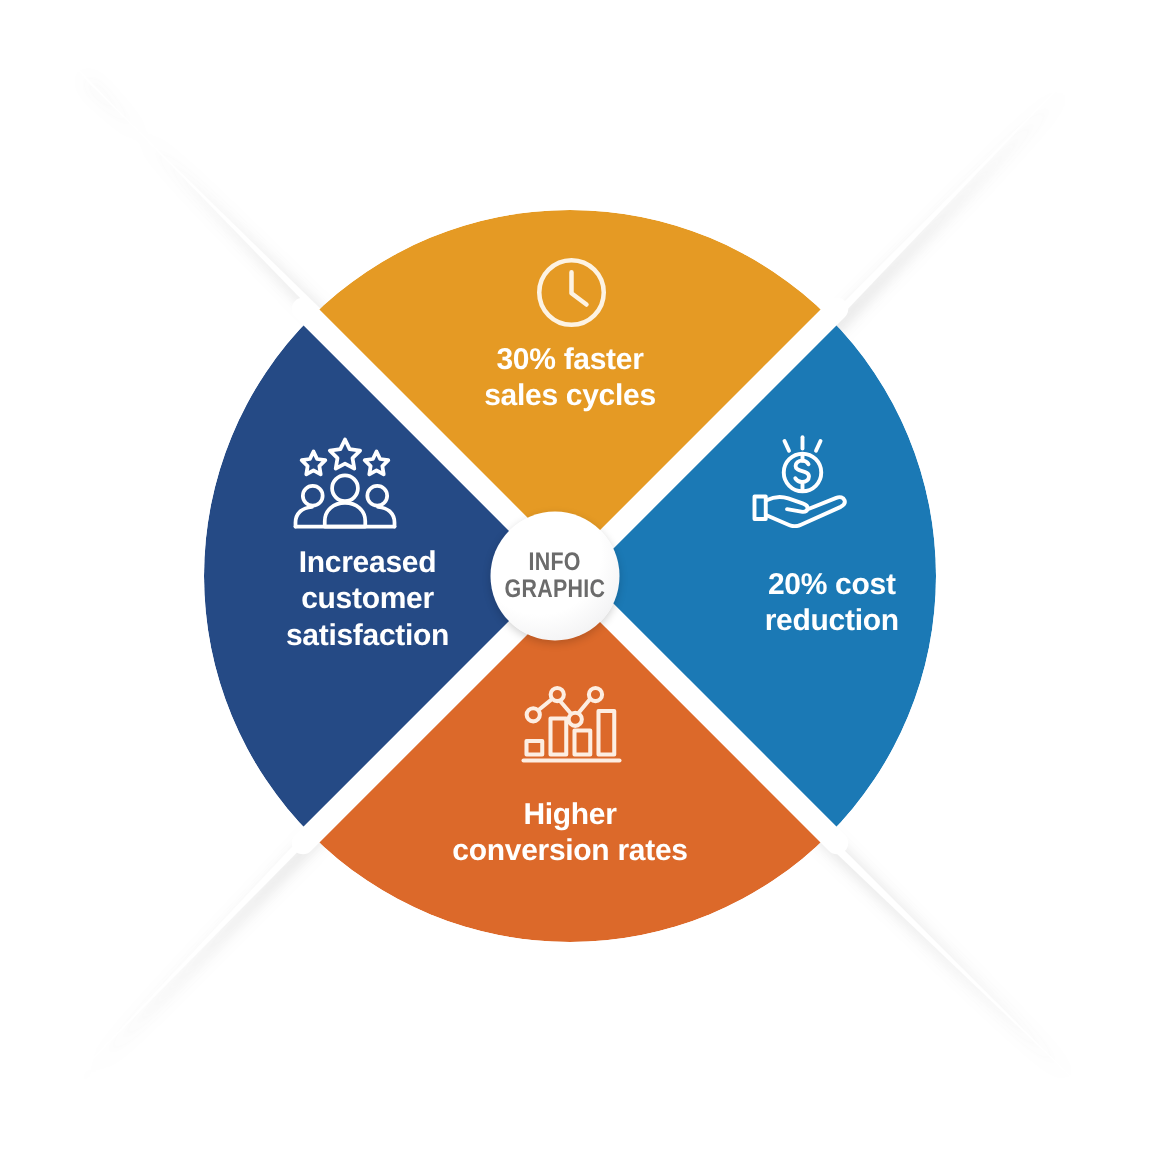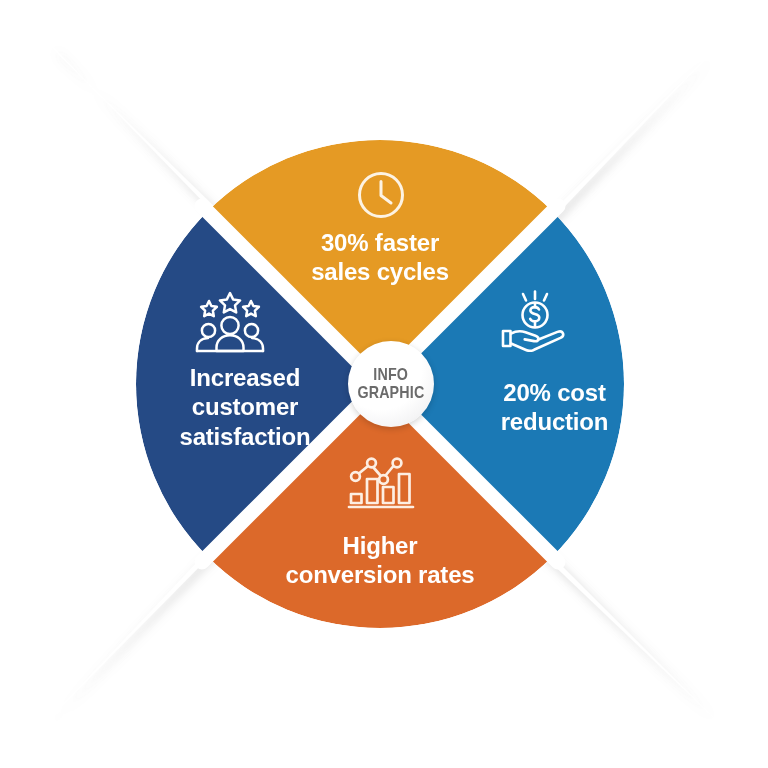--- a/index.html
+++ b/index.html
@@ -30,42 +30,42 @@
     width: 488px;
     height: 488px;
   }
 
   
   .quad-label {
     position: absolute;
     text-align: center;
     color: #ffffff;
     font-weight: bold;
-    font-size: 24px;
+    font-size: 20px;
     line-height: 1.22;
     letter-spacing: -0.2px;
     white-space: pre-line;
     pointer-events: none;
   }
   .quad-label.top    { left: 253px; top: 228px; width: 254px; }
   .quad-label.right  { left: 452px; top: 378px; width: 205px; text-align: center; }
   .quad-label.bottom { left: 246px; top: 531px; width: 268px; }
   .quad-label.left   { left: 134px; top: 363px; width: 222px; }
 
   
   .quad-icon { position: absolute; pointer-events: none; }
   .quad-icon.top    { left: 352px; top: 166px; width: 58px; height: 58px; }
   .quad-icon.right  { left: 500px; top: 290px; width: 70px; height: 62px; }
   .quad-icon.bottom { left: 347px; top: 452px; width: 70px; height: 62px; }
   .quad-icon.left   { left: 194px; top: 291px; width: 72px; height: 64px; }
 
   
   .center-badge {
     position: absolute;
-    left: 348px;
+    left: 327px;
     top: 341px;
     width: 86px;
     height: 86px;
     border-radius: 50%;
     background: radial-gradient(circle at 38% 32%, #ffffff 0%, #ffffff 52%, #f5f5f6 74%, #e3e4e6 100%);
     box-shadow: 0 2px 6px rgba(0,0,0,0.18);
     display: flex;
     flex-direction: column;
     align-items: center;
     justify-content: center;

